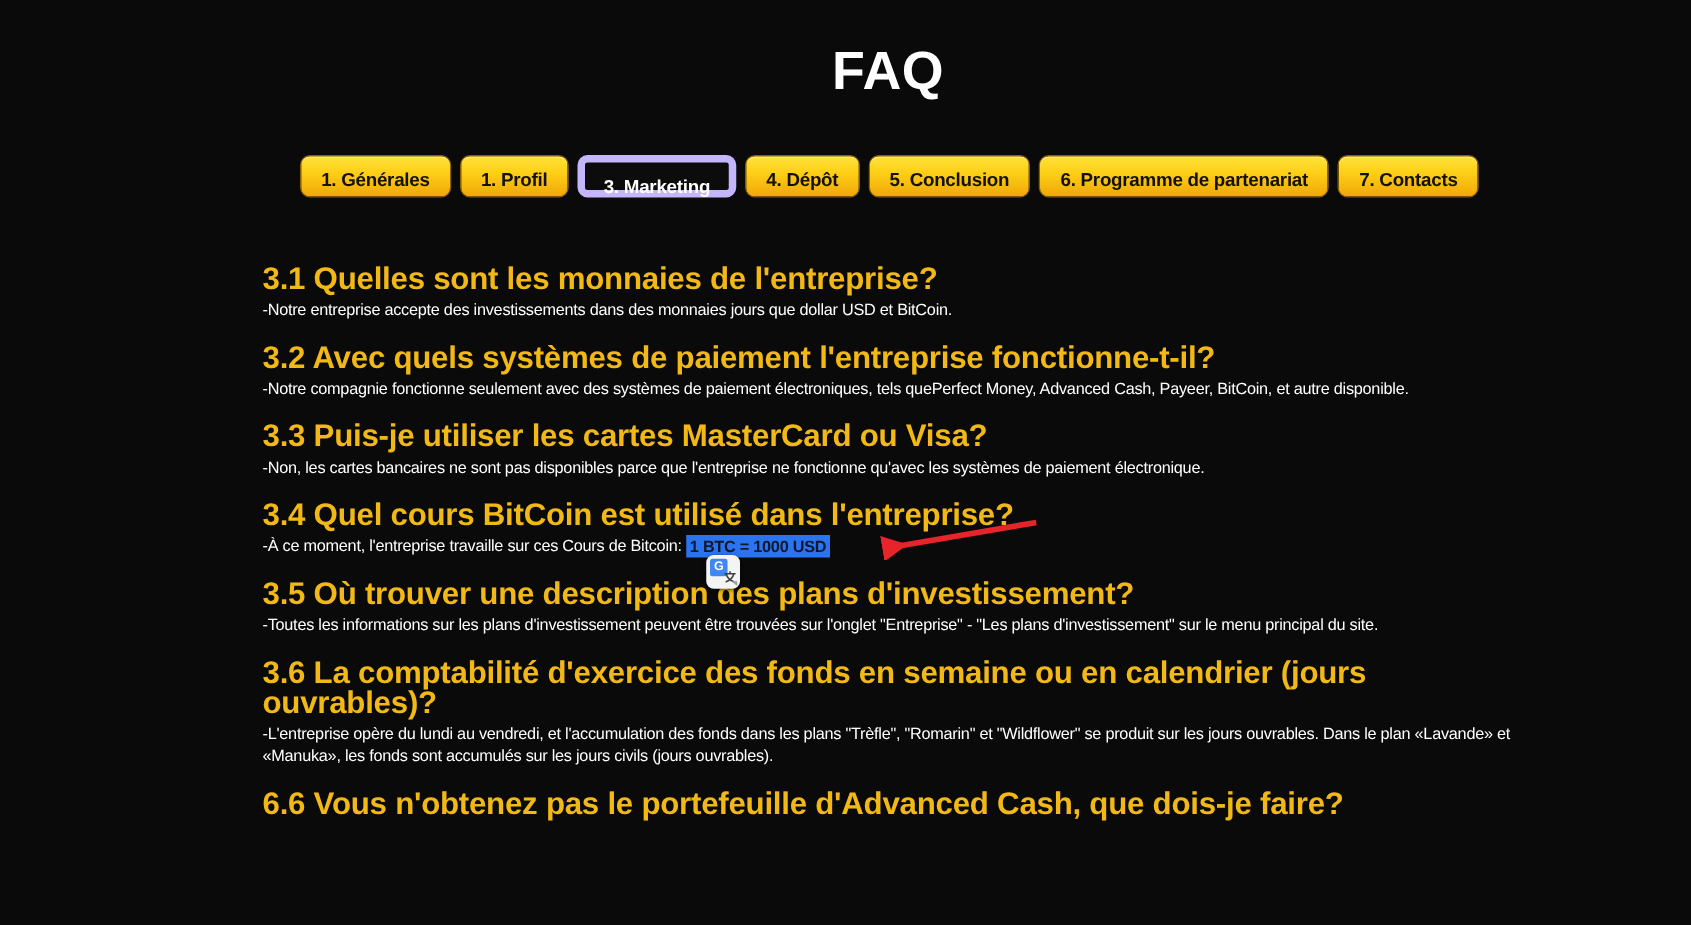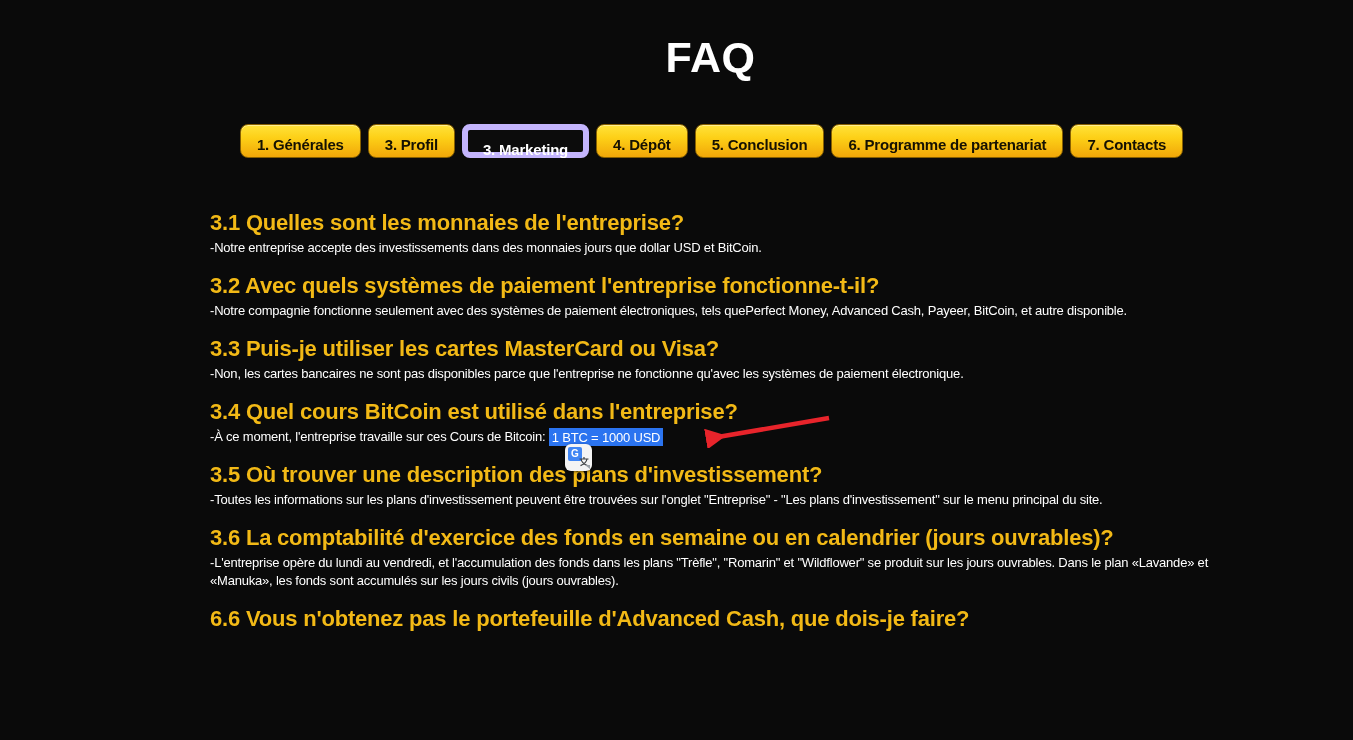--- a/index.html
+++ b/index.html
@@ -58,38 +58,39 @@
 
   
   .content {
     margin-left: 210px;
     width: 1005px;
     margin-top: 53px;
   }
   .section { margin-bottom: 17px; position: relative; }
   .section h2 {
     color: #f2b916;
-    font-size: 22px;
+    font-size: 25px;
     font-weight: bold;
     line-height: 24px;
     margin-bottom: 4px;
     letter-spacing: -0.2px;
   }
   .section p {
     color: #ffffff;
     font-size: 13px;
     line-height: 18px;
     letter-spacing: -0.2px;
   }
 
   
   .selection {
     background: #2b74f0;
-    color: #ffffff;
+    color: #0f172a;
     padding: 1.5px 3px;
+    font-weight: bold;
   }
 
   
   .red-arrow {
     position: absolute;
     left: 476px;
     top: 12px;
     pointer-events: none;
   }
 
@@ -124,21 +125,21 @@
 </style>
 </head>
 <body>
 
 <div class="page">
 
   <h1 class="page-title">FAQ</h1>
 
   <div class="tab-bar">
     <button class="tab">1. Générales</button>
-    <button class="tab">3. Profil</button>
+    <button class="tab">1. Profil</button>
     <button class="tab active">3. Marketing</button>
     <button class="tab">4. Dépôt</button>
     <button class="tab">5. Conclusion</button>
     <button class="tab">6. Programme de partenariat</button>
     <button class="tab">7. Contacts</button>
   </div>
 
   <div class="content">
 
     <div class="section">

